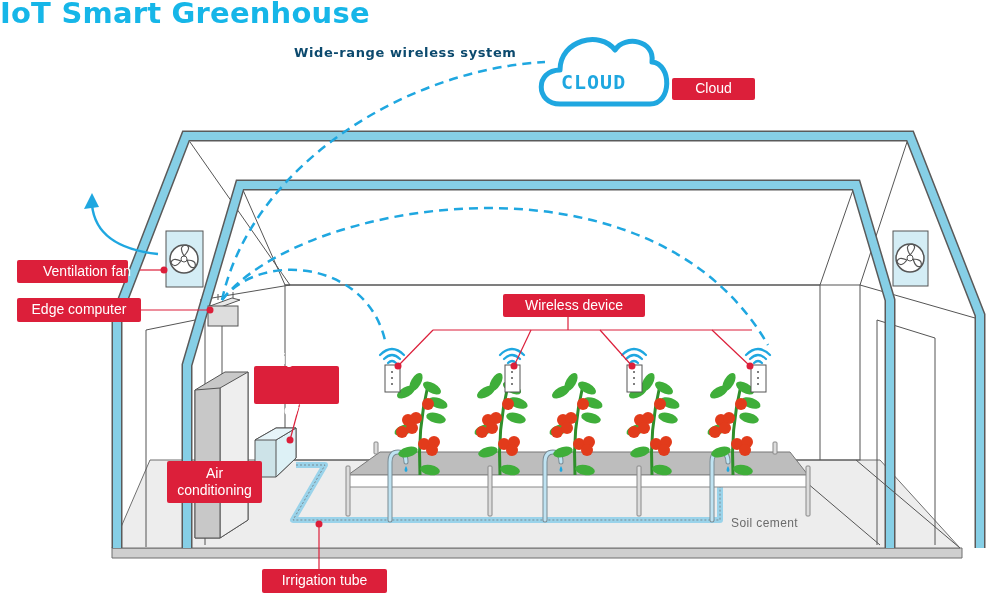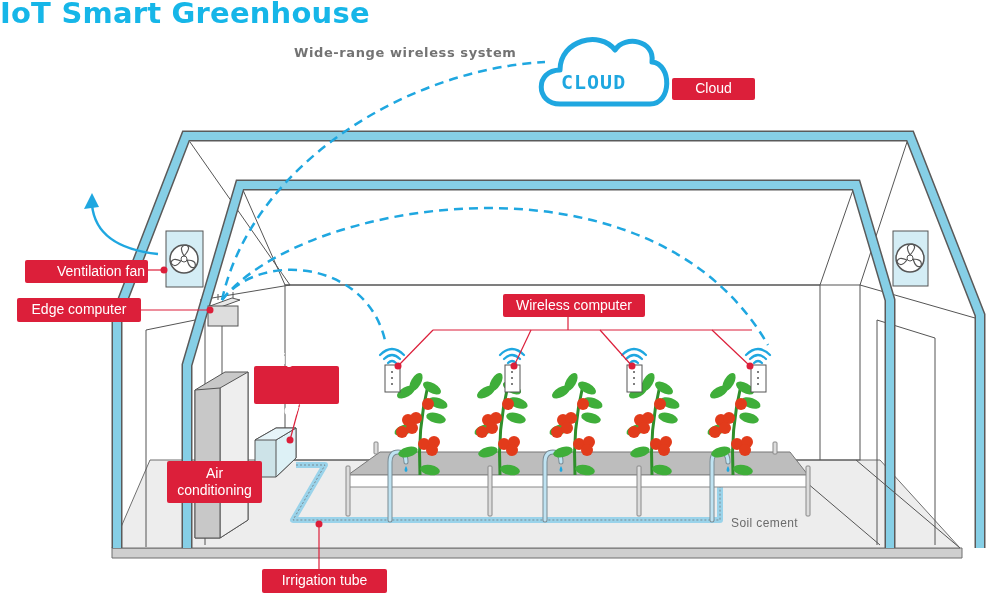--- a/index.html
+++ b/index.html
@@ -6,21 +6,21 @@
   body { width: 988px; height: 593px; position: relative; overflow: hidden; font-family: "DejaVu Sans", sans-serif; }
   #stage { position: absolute; left: 0; top: 0; width: 988px; height: 593px; border-radius: 27px; }
   .title {
     position: absolute; left: 0; top: -4px; margin: 0;
     font-family: "DejaVu Sans", sans-serif; font-weight: bold; font-size: 29px;
     color: #16b6e8; letter-spacing: 0.2px; white-space: nowrap;
   }
   .sub-label {
     position: absolute; left: 294px; top: 45px;
     font-family: "DejaVu Sans", sans-serif; font-weight: bold; font-size: 13px;
-    color: #737373; letter-spacing: 0.6px; white-space: nowrap;
+    color: #0c4a6e; letter-spacing: 0.6px; white-space: nowrap;
   }
   .cloud-text {
     position: absolute; left: 561px; top: 70px;
     font-family: "DejaVu Sans Mono", monospace; font-weight: bold; font-size: 20px;
     color: #1fa7e0; letter-spacing: 1px;
   }
   .tag {
     position: absolute; background: #dc1f3a; color: #fff;
     font-family: "Liberation Sans", sans-serif; font-size: 14px;
     border-radius: 2px; text-align: center; white-space: nowrap;
@@ -331,28 +331,28 @@
   </svg>
 
   <h1 class="title">IoT Smart Greenhouse</h1>
   <div class="sub-label">Wide-range wireless system</div>
   <div class="cloud-text">CLOUD</div>
   <div class="soil">Soil cement</div>
 
   <div class="tag" style="left:672px;top:78px;width:83px;height:22px;">
     <span>Cloud</span>
   </div>
-  <div class="tag" style="left:25px;top:260px;width:123px;height:23px;padding-left:29px;">
+  <div class="tag" style="left:17px;top:260px;width:111px;height:23px;padding-left:29px;">
     <span>Ventilation fan</span>
   </div>
   <div class="tag" style="left:17px;top:298px;width:124px;height:24px;">
     <span>Edge computer</span>
   </div>
   <div class="tag" style="left:503px;top:294px;width:142px;height:23px;">
-    <span>Wireless computer</span>
+    <span>Wireless device</span>
   </div>
   <div class="tag" style="left:254px;top:366px;width:85px;height:38px;flex-direction:column;gap:34px;">
     <span>Irrigation</span>
     <span>device</span>
   </div>
   <div class="tag" style="left:167px;top:461px;width:95px;height:42px;flex-direction:column;">
     <span>Air</span>
     <span>conditioning</span>
   </div>
   <div class="tag" style="left:262px;top:569px;width:125px;height:24px;">

